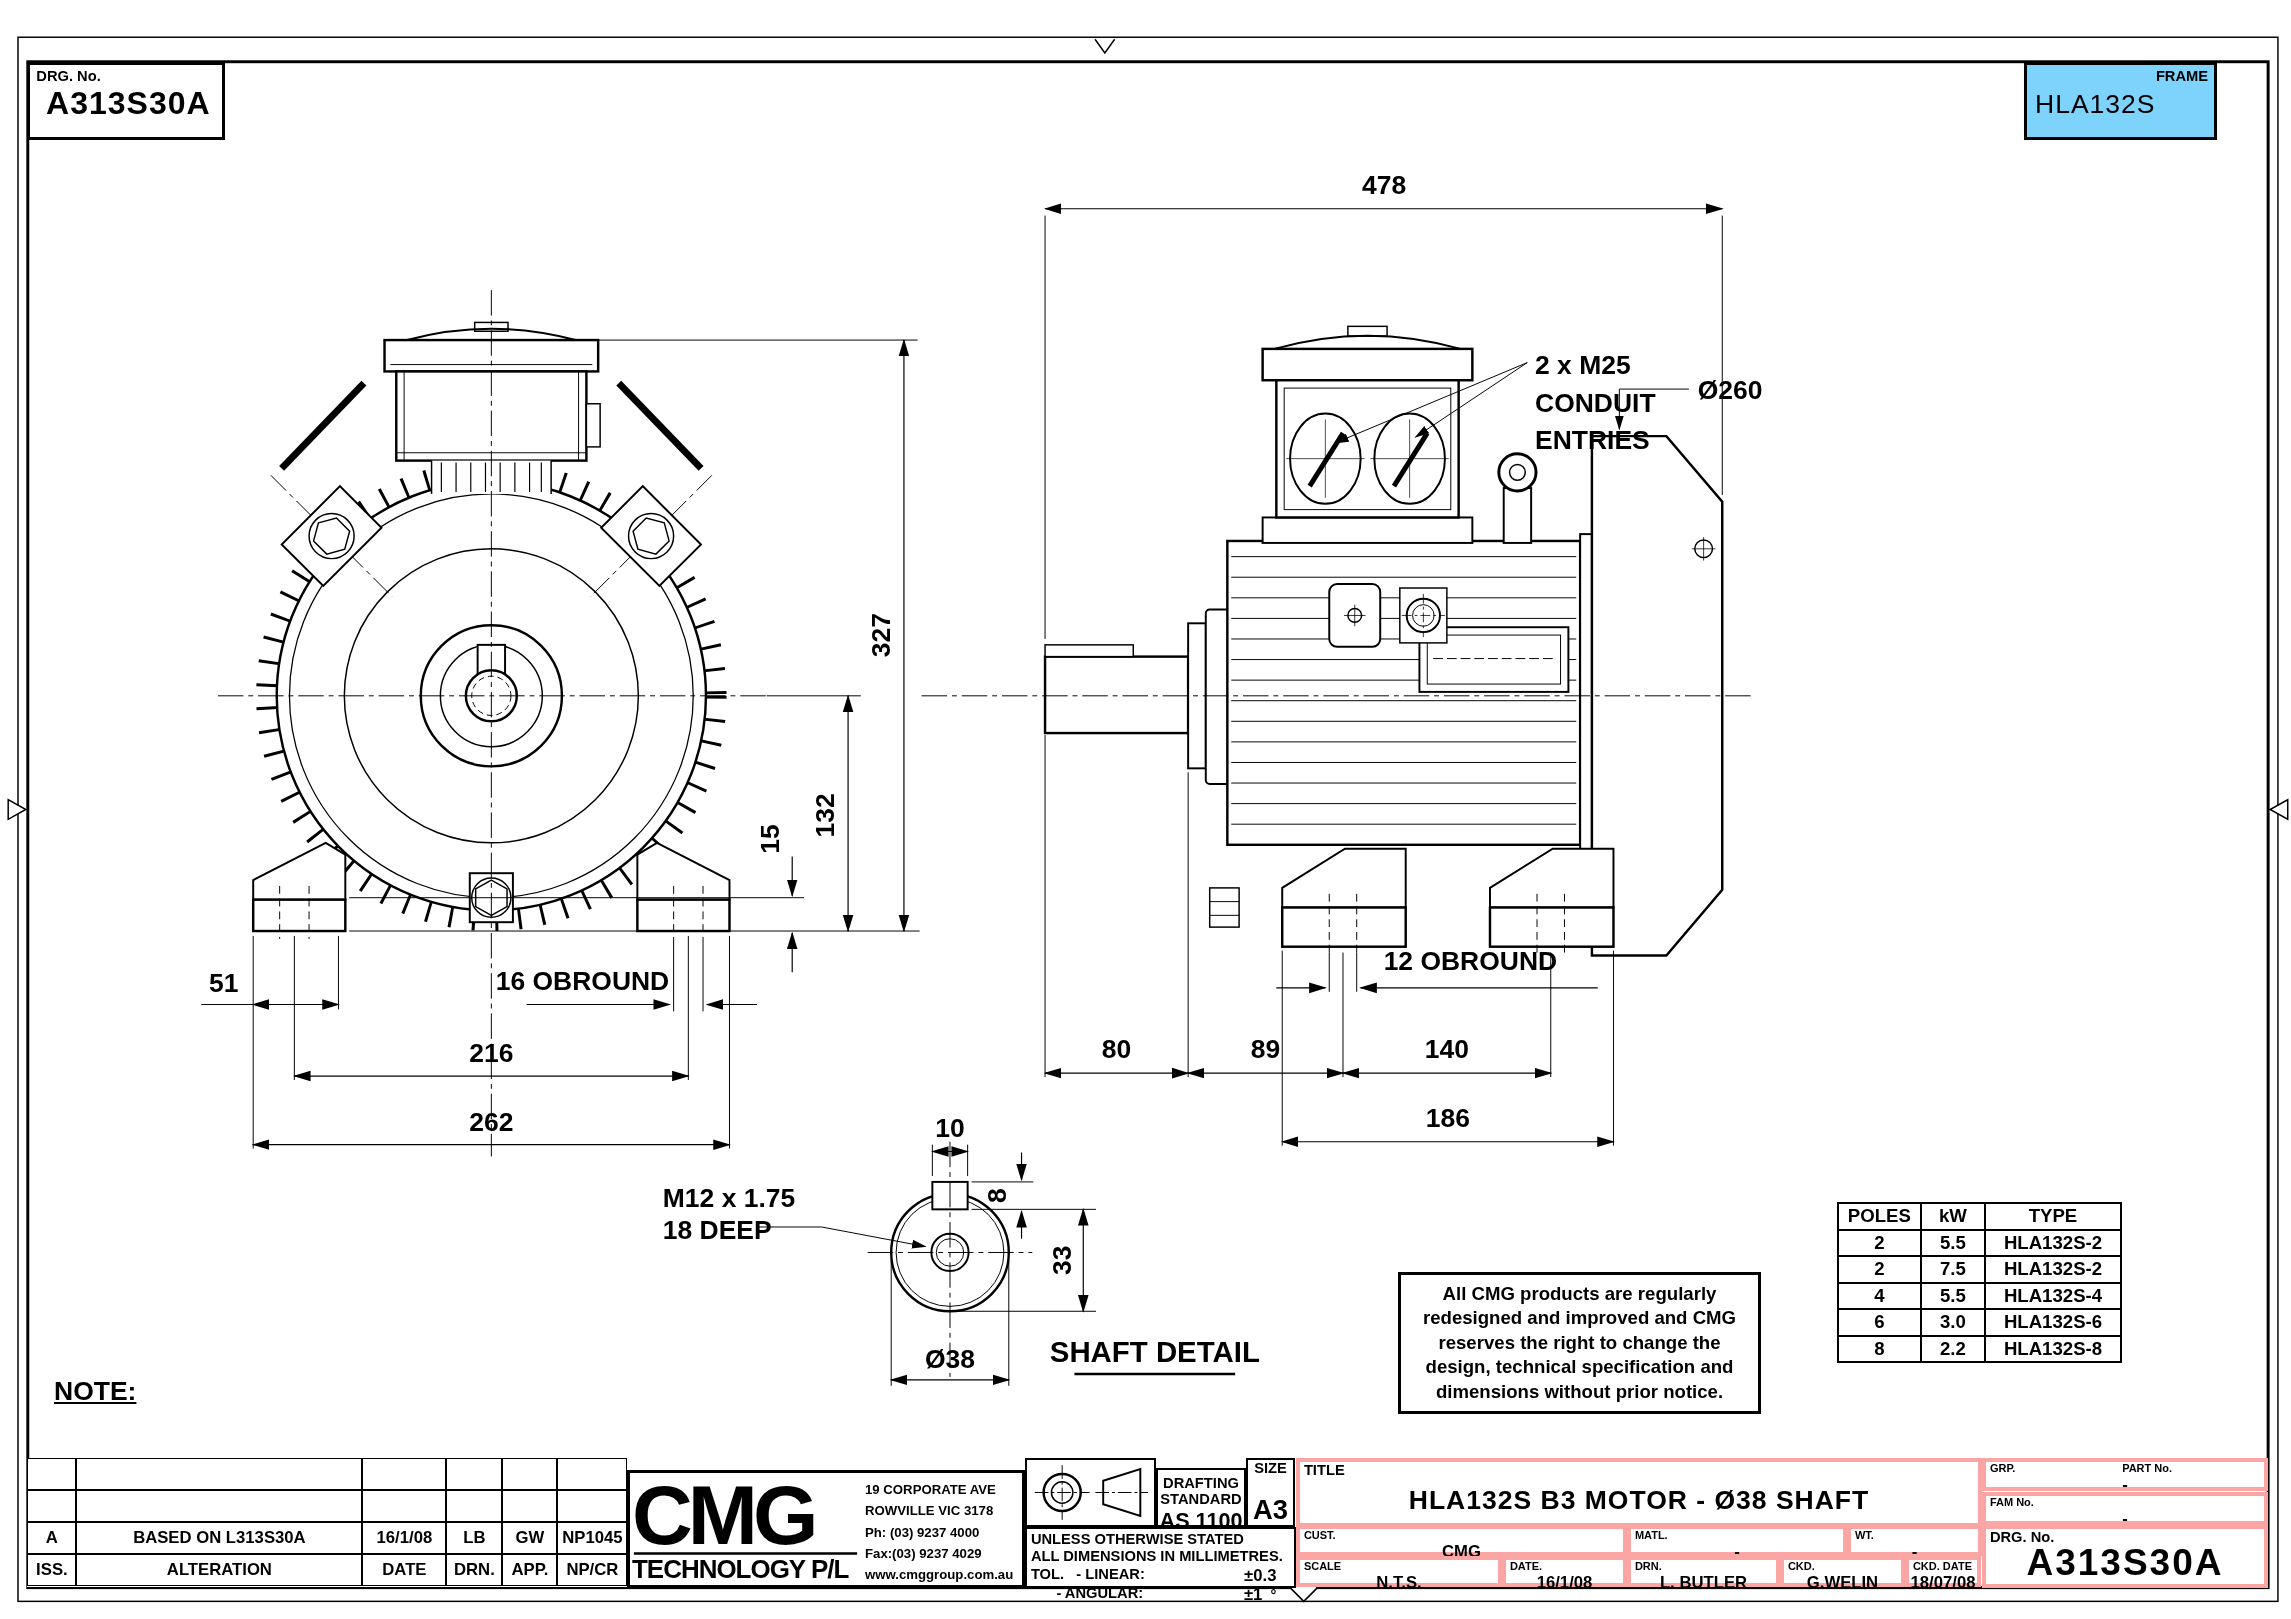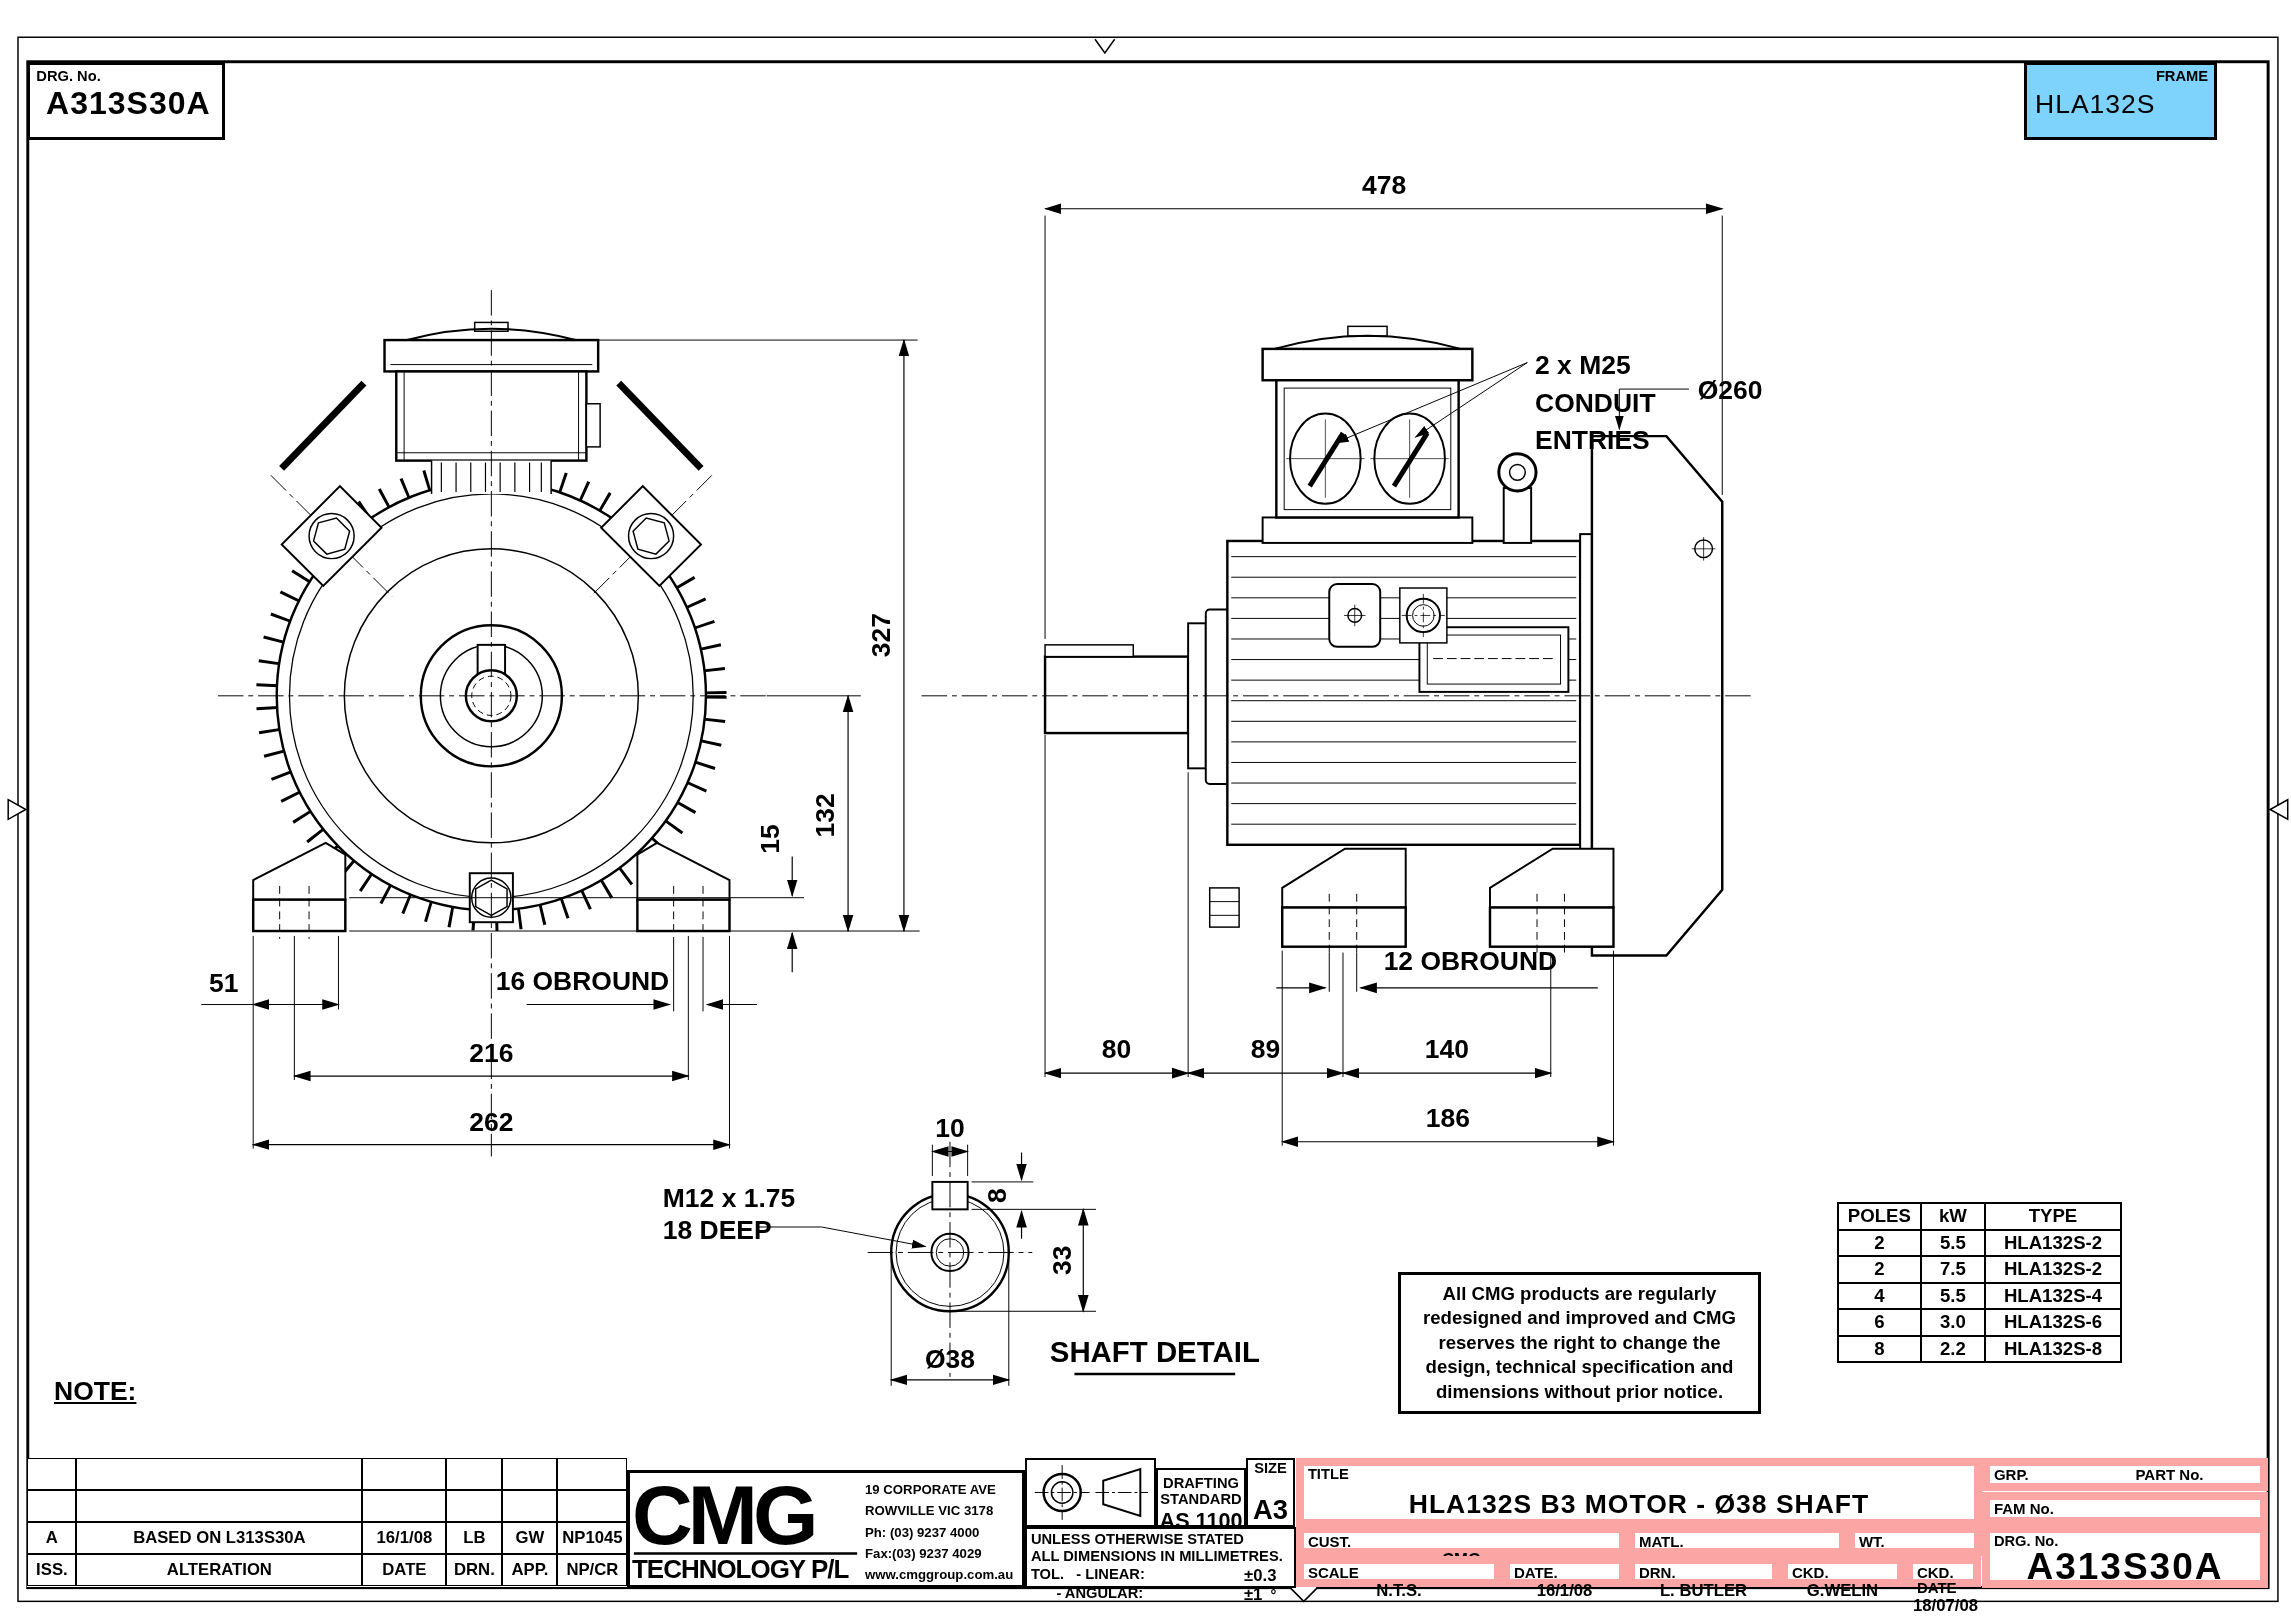--- a/index.html
+++ b/index.html
@@ -51,22 +51,22 @@
   #cell-draft{width:90px;text-align:center;font-weight:700;font-size:14.7px;line-height:1.1;padding-top:4.9px;margin-top:10px;}
   #cell-draft .as{font-size:21.6px;margin-top:2px;}
   #cell-size{width:49px;text-align:center;font-weight:700;}
   #cell-size .sl{font-size:14.7px;} #cell-size .sv{font-size:27.4px;margin-top:18px;}
   #mid-bot{left:1025px;top:1527px;width:271px;height:61px;border:2px solid #000;background:#fff;
     font-size:14.7px;font-weight:700;padding:2px 3.9px;line-height:1.18;}
   .tolrow{display:flex;justify-content:space-between;padding-right:13.7px;}
   .pm{font-size:16.7px;}
 
   
-  .tb{border:8px solid #fca5a5;background:#fff;}
-  .tb .lab{font-size:15px;font-weight:700;padding:1px 3.9px;display:block;line-height:1;}
+  .tb{border:4px solid #fca5a5;background:#fff;}
+  .tb .lab{font-size:11px;font-weight:700;padding:1px 3.9px;display:block;line-height:1;}
   .tb .cval{font-size:16.7px;font-weight:700;text-align:center;display:block;margin-top:0px;}
   #tb-title{left:1296px;top:1458px;width:686px;height:69px;position:absolute;}
   #tb-title .lab{font-size:14.7px;}
   #tb-title .tval{font-size:26.5px;font-weight:700;text-align:center;display:block;margin-top:5.9px;letter-spacing:1px;}
   #tb-cust{left:1296px;top:1525px;width:331px;height:31px;}
   #tb-matl{left:1627px;top:1525px;width:220px;height:31px;}
   #tb-wt{left:1847px;top:1525px;width:135px;height:31px;}
   #tb-scale{left:1296px;top:1556px;width:206px;height:31px;}
   #tb-date{left:1502px;top:1556px;width:125px;height:31px;}
   #tb-drn{left:1627px;top:1556px;width:153px;height:31px;}

